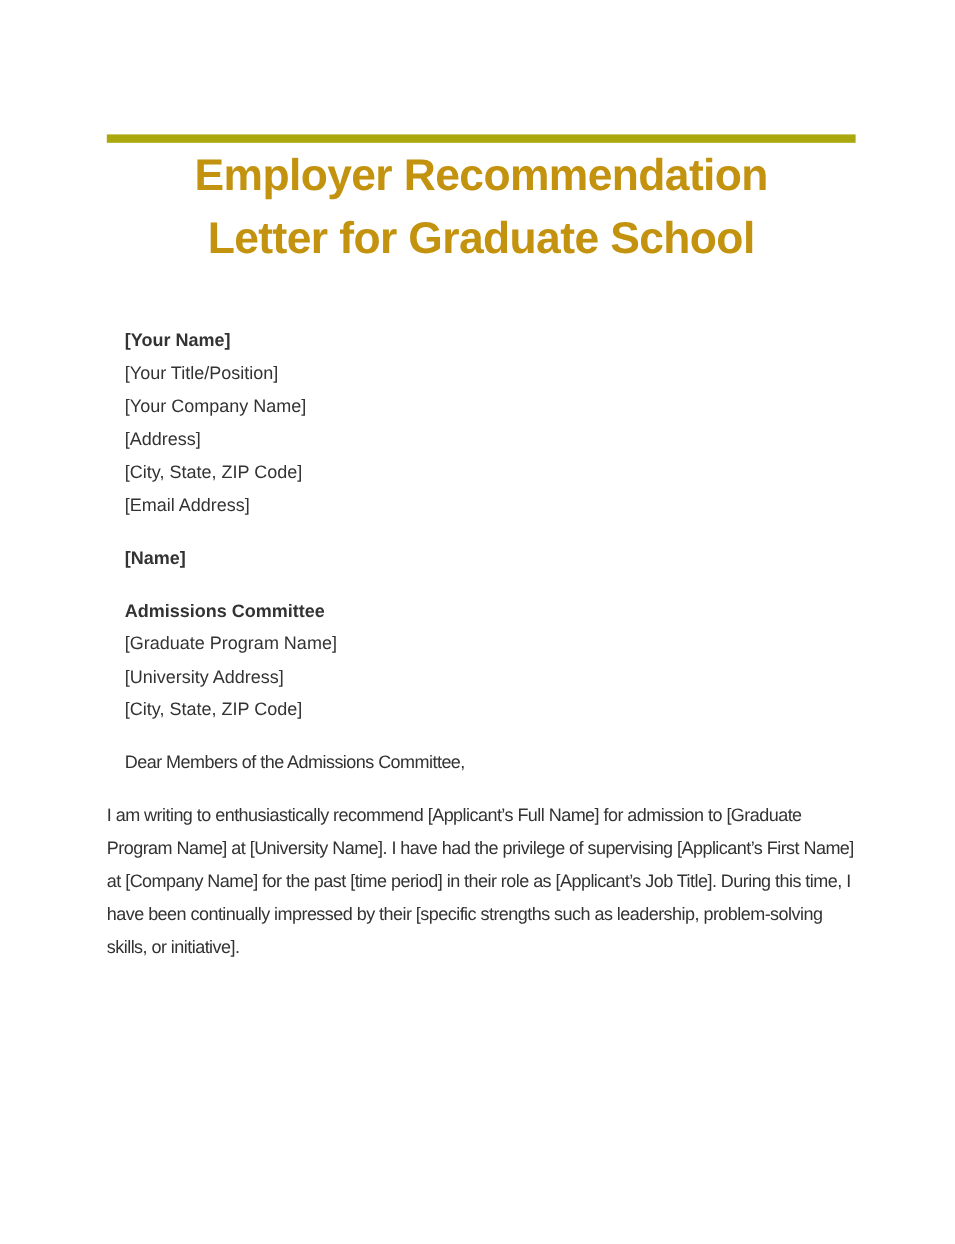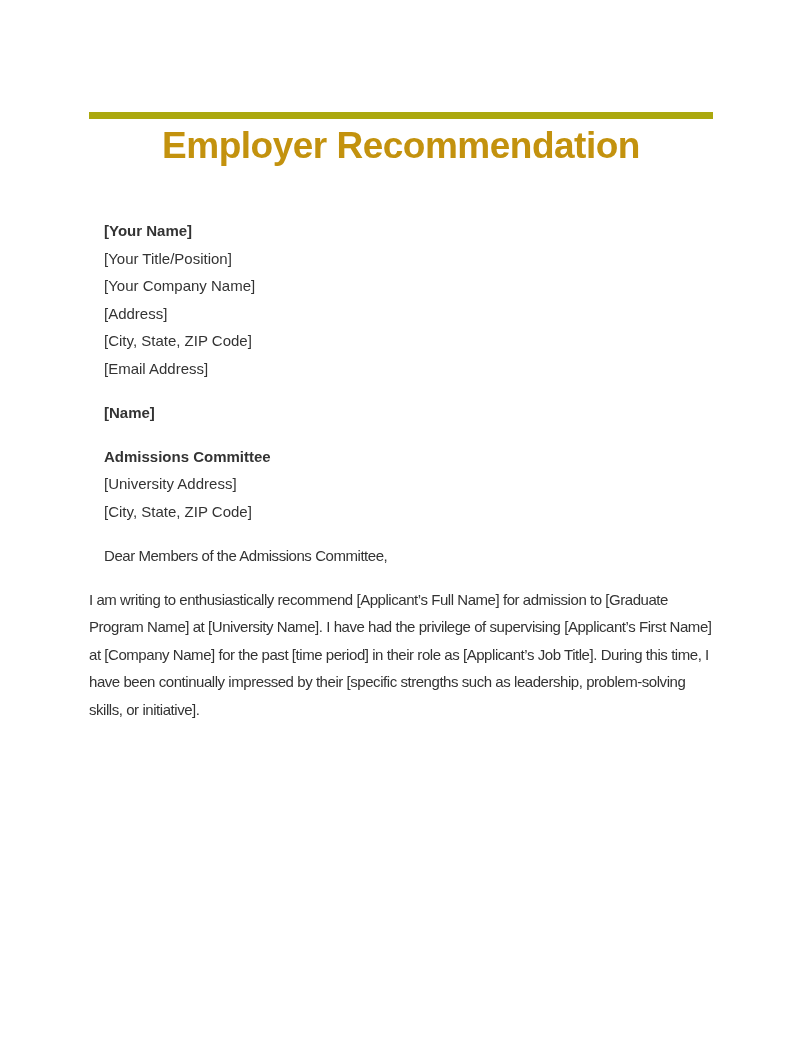--- a/index.html
+++ b/index.html
@@ -57,39 +57,41 @@
 </style>
 </head>
 <body>
 
 <div class="page">
   <div class="content">
     <div class="top-rule"></div>
 
     <h1 class="doc-title">
       <span>Employer Recommendation</span>
+      <span>Letter for Graduate School</span>
     </h1>
 
     <div class="letter-body">
 
       <p>
         <span class="line bold">[Your Name]</span>
         <span class="line">[Your Title/Position]</span>
         <span class="line">[Your Company Name]</span>
         <span class="line">[Address]</span>
         <span class="line">[City, State, ZIP Code]</span>
         <span class="line">[Email Address]</span>
       </p>
 
       <p>
         <span class="line bold">[Name]</span>
       </p>
 
       <p>
         <span class="line bold">Admissions Committee</span>
+        <span class="line">[Graduate Program Name]</span>
         <span class="line">[University Address]</span>
         <span class="line">[City, State, ZIP Code]</span>
       </p>
 
 
       <p class="narrow">
         <span class="line">Dear Members of the Admissions Committee,</span>
       </p>
 
       <p class="narrow">I am writing to enthusiastically recommend [Applicant’s Full Name] for admission to [Graduate Program Name] at [University Name]. I have had the privilege of supervising [Applicant’s First Name] at [Company Name] for the past [time period] in their role as [Applicant’s Job Title]. During this time, I have been continually impressed by their [specific strengths such as leadership, problem-solving skills, or initiative].</p>

